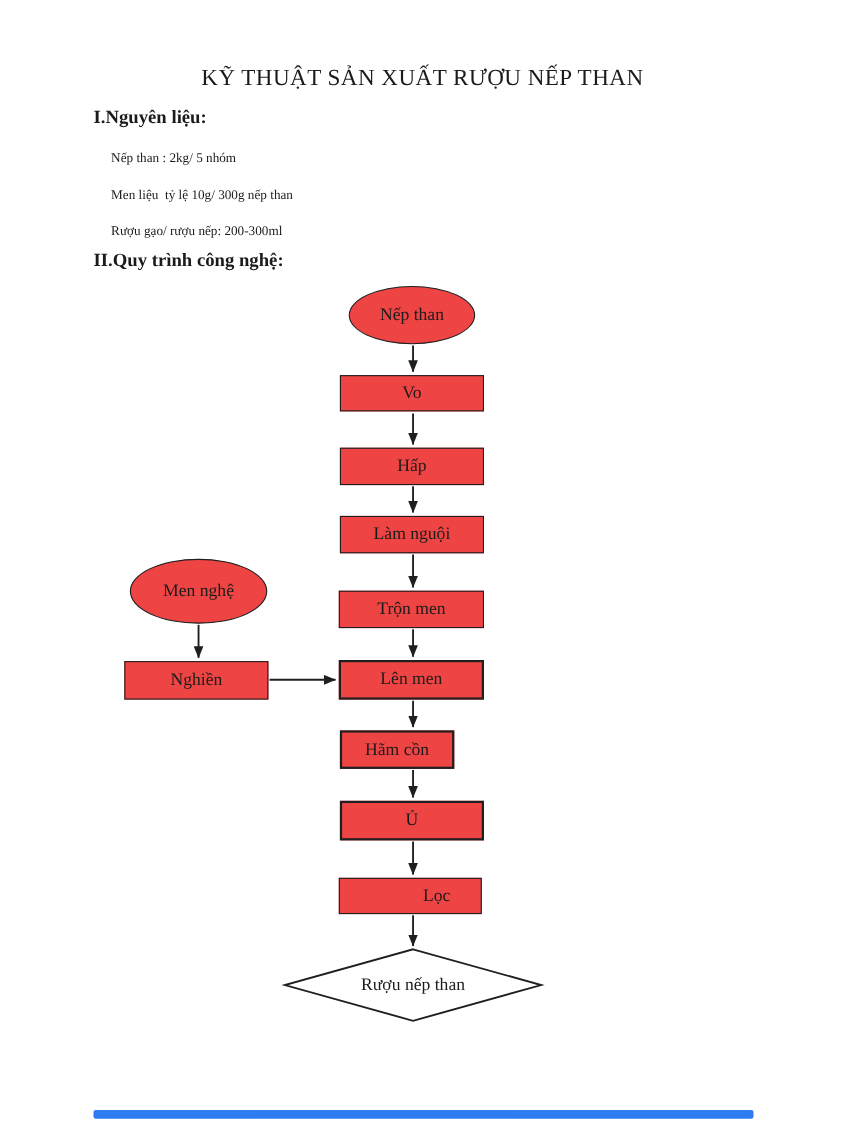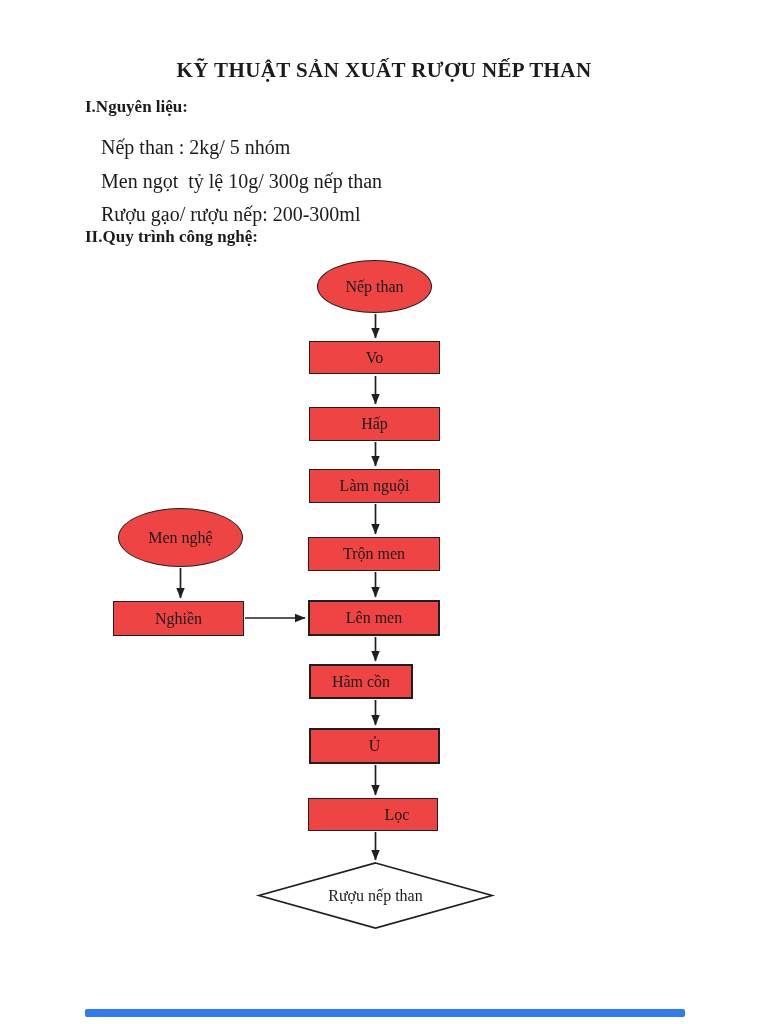--- a/index.html
+++ b/index.html
@@ -3,26 +3,26 @@
 <meta charset="utf-8">
 <style>
   html,body { margin:0; padding:0; background:#ffffff; }
   .page {
     position:relative; width:768px; height:1024px; background:#ffffff;
     font-family:"Liberation Serif", "DejaVu Serif", serif; color:#1b1b1b;
     overflow:hidden;
   }
   .doc-title {
     position:absolute; top:58px; left:0; width:768px; text-align:center;
-    font-size:21px; font-weight:bold; letter-spacing:0.4px;
+    font-size:21px; font-weight:normal; letter-spacing:0.4px;
   }
   .sec-heading { position:absolute; left:85px; font-size:17px; font-weight:bold; }
   #sec1 { top:97px; }
   #sec2 { top:227px; }
-  .ing { position:absolute; left:101px; font-size:20px; white-space:pre; }
+  .ing { position:absolute; left:101px; font-size:12px; white-space:pre; }
   #ing0 { top:136px; }
   #ing1 { top:170px; }
   #ing2 { top:203px; }
 
   .node {
     position:absolute; box-sizing:border-box; background:#ef4444;
     display:flex; align-items:center; justify-content:center;
     font-size:16px; z-index:2; text-align:center;
   }
   .box   { border:1.5px solid #1f1f1f; }
@@ -41,21 +41,21 @@
 </head>
 <body>
 
 <div class="page">
 
   <div class="doc-title">KỸ THUẬT SẢN XUẤT RƯỢU NẾP THAN</div>
 
   <div id="sec1" class="sec-heading">I.Nguyên liệu:</div>
 
   <div id="ing0" class="ing">Nếp than : 2kg/ 5 nhóm</div>
-  <div id="ing1" class="ing">Men ngọt  tỷ lệ 10g/ 300g nếp than</div>
+  <div id="ing1" class="ing">Men liệu  tỷ lệ 10g/ 300g nếp than</div>
   <div id="ing2" class="ing">Rượu gạo/ rượu nếp: 200-300ml</div>
 
   <div id="sec2" class="sec-heading">II.Quy trình công nghệ:</div>
 
   <svg id="flow-svg" width="768" height="1024" viewBox="0 0 768 1024">
     <defs>
       <marker id="arrow" viewBox="0 0 10 8" markerWidth="11" markerHeight="9" refX="9.5" refY="4" orient="auto" markerUnits="userSpaceOnUse">
         <path d="M0,0 L10,4 L0,8 Z" fill="#1f1f1f"></path>
       </marker>
     </defs>

